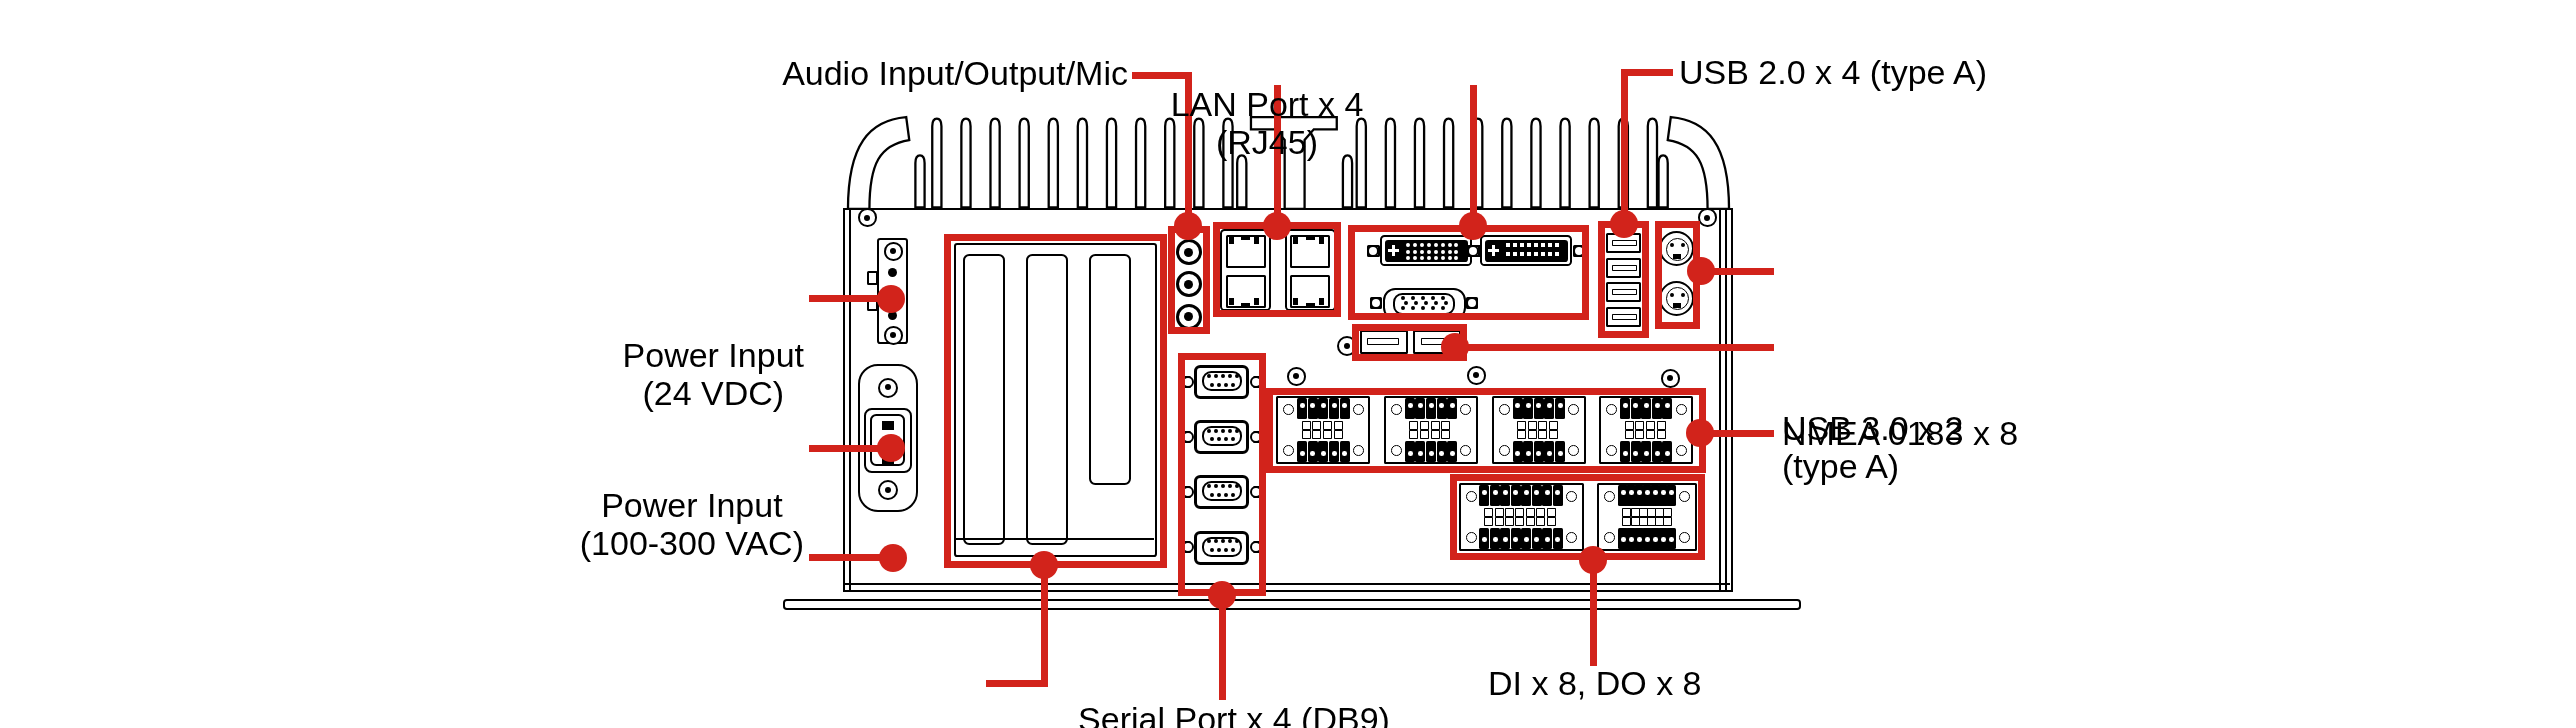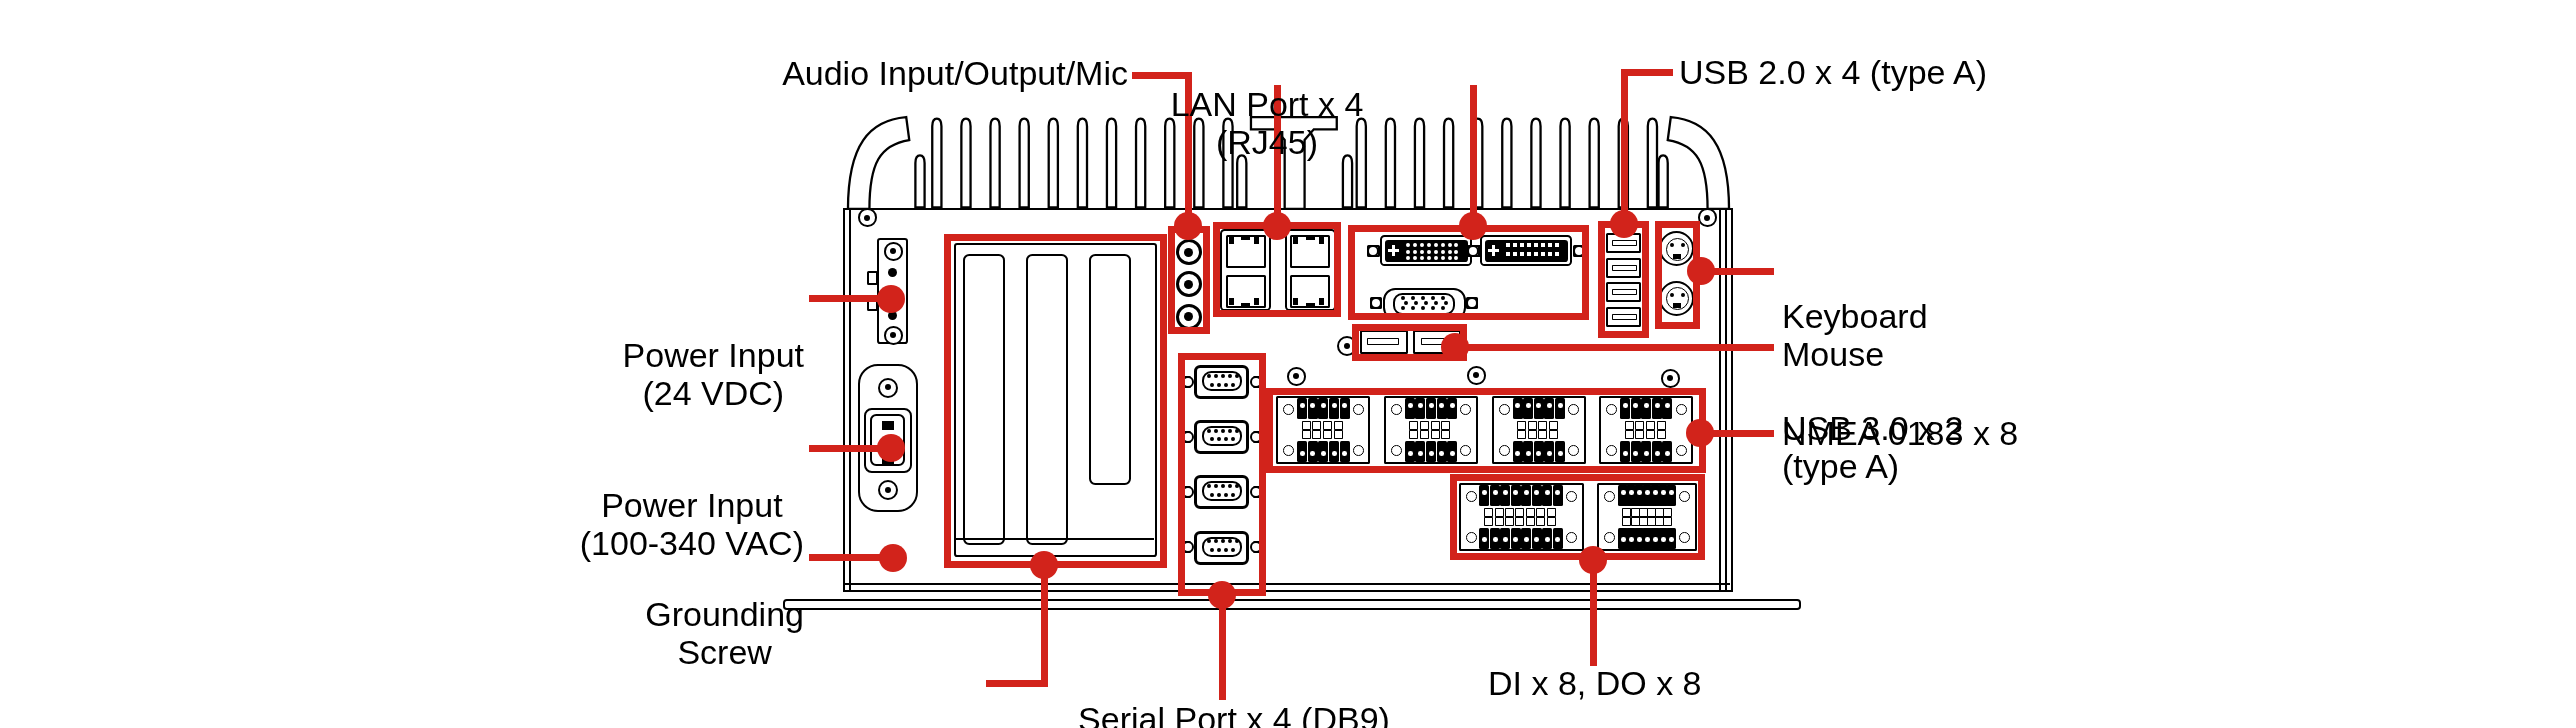--- a/index.html
+++ b/index.html
@@ -555,36 +555,32 @@
   <div class="dot" style="left:1579px; top:546px;"></div>
 
   <div class="lbl r" style="right:1448px; top:54px;"><span>Audio Input/Output/Mic</span></div>
 
   <div class="lbl c" style="left:1267px; top:9.2px;">
     <div>LAN Port x 4</div><div>(RJ45)</div></div>
 
 
   <div class="lbl" style="left:1679px; top:53px;"><span>USB 2.0 x 4 (type A)</span></div>
 
-  <div class="lbl" style="left:1782px; top:221px;">
-    <div>Keyboard</div><div>Mouse</div></div>
 
   <div class="lbl" style="left:1782px; top:333px;">
     <div>USB 3.0 x 2</div><div>(type A)</div></div>
 
   <div class="lbl" style="left:1782px; top:414px;"><span>NMEA 0183 x 8</span></div>
 
   <div class="lbl r" style="right:1772px; top:260px;">
     <div>Power Input</div><div>(24 VDC)</div></div>
 
   <div class="lbl r" style="right:1772px; top:410px;">
-    <div>Power Input</div><div>(100-340 VAC)</div></div>
-
-  <div class="lbl r" style="right:1772px; top:519px;">
-    <div>Grounding</div><div>Screw</div></div>
+    <div>Power Input</div><div>(100-300 VAC)</div></div>
+
 
   <div class="lbl r" style="right:1596px; top:663px; line-height:37px;">
     </div>
 
   <div class="lbl c" style="left:1234px; top:700px;"><span>Serial Port x 4 (DB9)</span></div>
 
   <div class="lbl" style="left:1488px; top:664px;"><span>DI x 8, DO x 8</span></div>
 </div>
 
 

